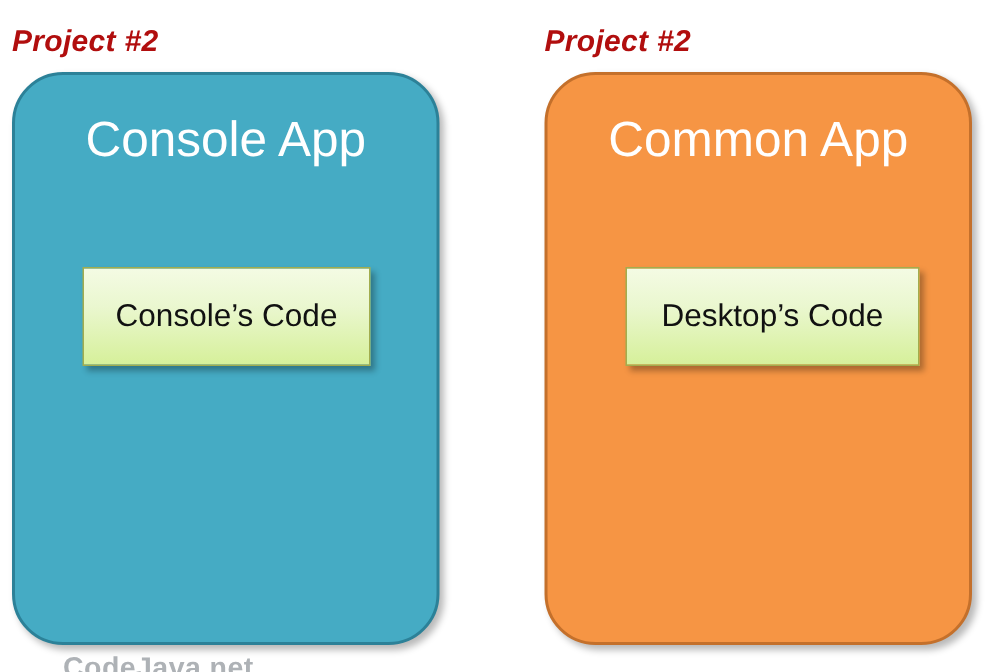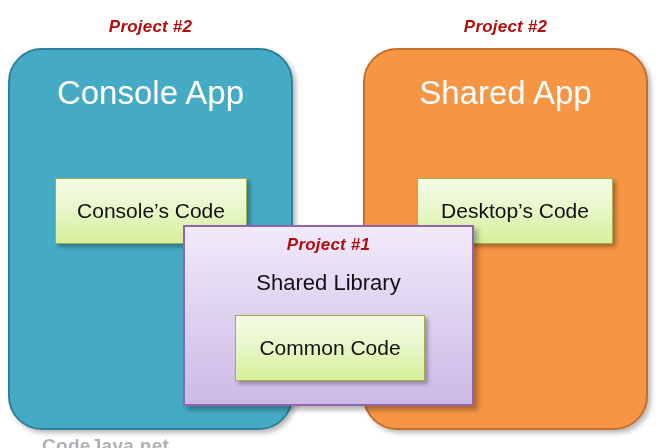--- a/index.html
+++ b/index.html
@@ -19,25 +19,25 @@
     height: 448px;
     background: #ffffff;
   }
 
   
   .project-label {
     position: absolute;
     font-family: "Liberation Sans", sans-serif;
     font-weight: bold;
     font-style: italic;
-    font-size: 17px;
+    font-size: 20px;
     color: #B10E0E;
     letter-spacing: 0.2px;
     white-space: nowrap;
-    text-align: center;
+    text-align: left;
   }
   #label-project2 { left: 8px;   top: 17px; width: 285px; }
   #label-project3 { left: 363px; top: 17px; width: 285px; }
 
   
   .app-panel {
     position: absolute;
     top: 48px;
     height: 382px;
     border-radius: 34px;
@@ -161,28 +161,21 @@
 
   <div class="app-panel" id="panel-console">
     <div class="app-title">Console App</div>
     <div class="code-box" id="code-box-console">
       <span class="code-box-label">Console’s Code</span>
     </div>
     <div class="watermark" id="watermark-left">CodeJava.net</div>
   </div>
 
   <div class="app-panel" id="panel-desktop">
-    <div class="app-title">Shared App</div>
+    <div class="app-title">Common App</div>
     <div class="code-box" id="code-box-desktop">
       <span class="code-box-label">Desktop’s Code</span>
     </div>
 
   </div>
 
-  <div id="panel-shared">
-    <div class="project-label" id="label-project1">Project #1</div>
-    <div id="shared-title">Shared Library</div>
-    <div class="code-box" id="code-box-common">
-      <span class="code-box-label">Common Code</span>
-    </div>
-  </div>
 
 </div>
 
 </body></html>

